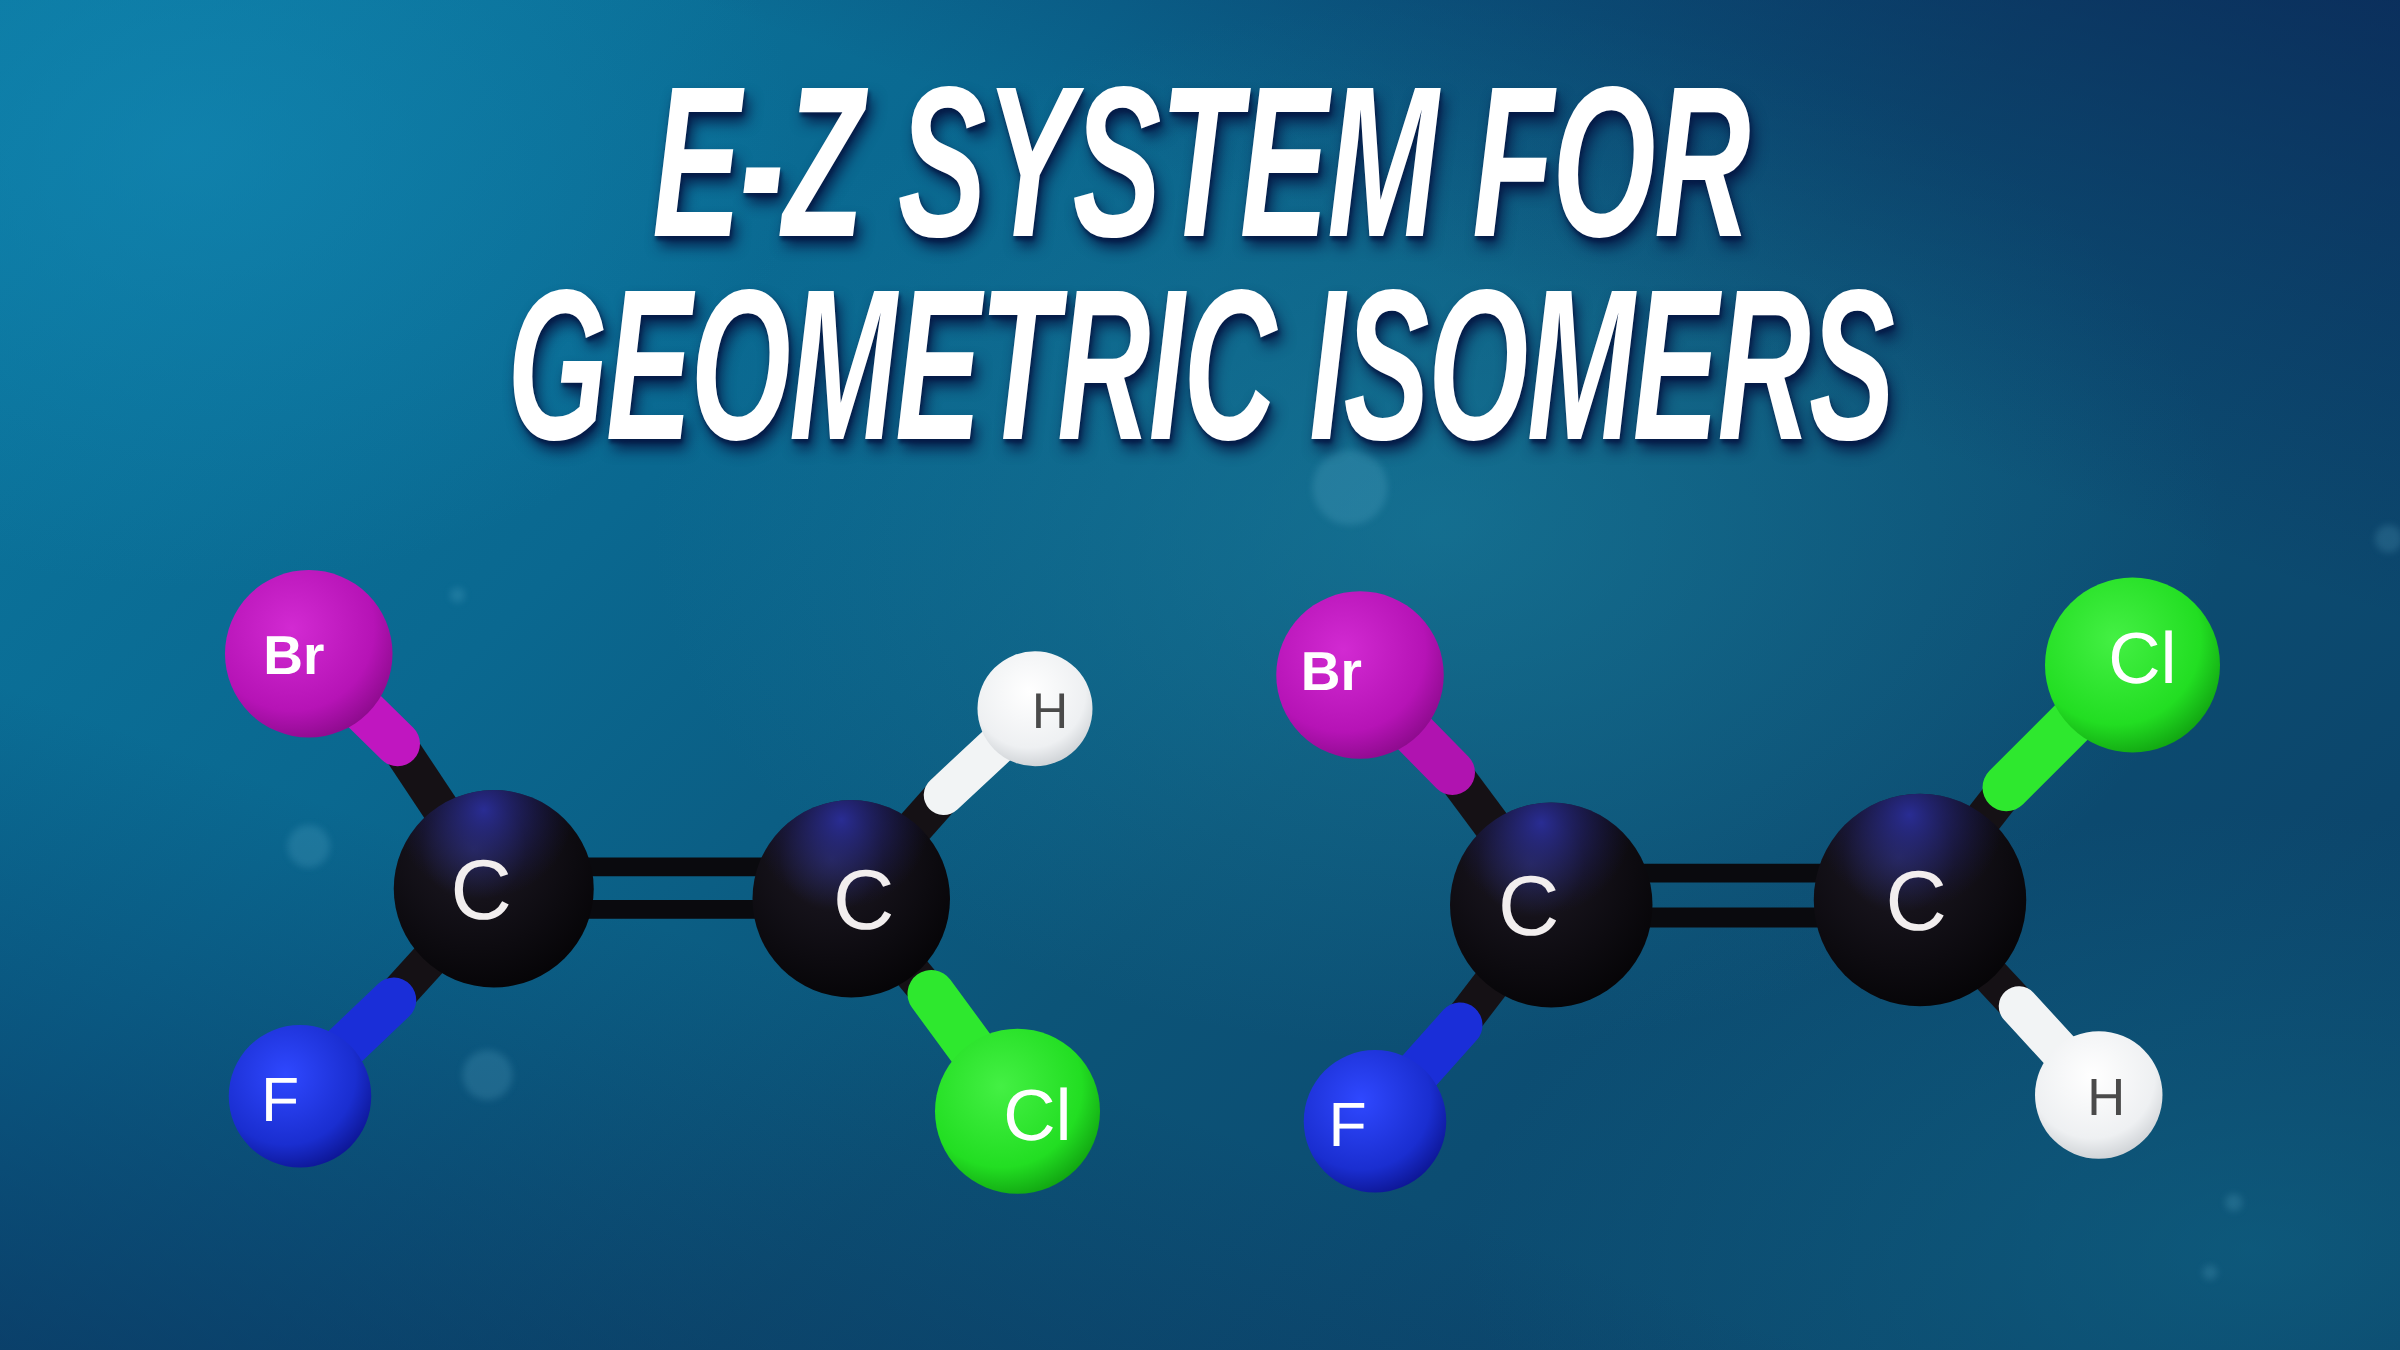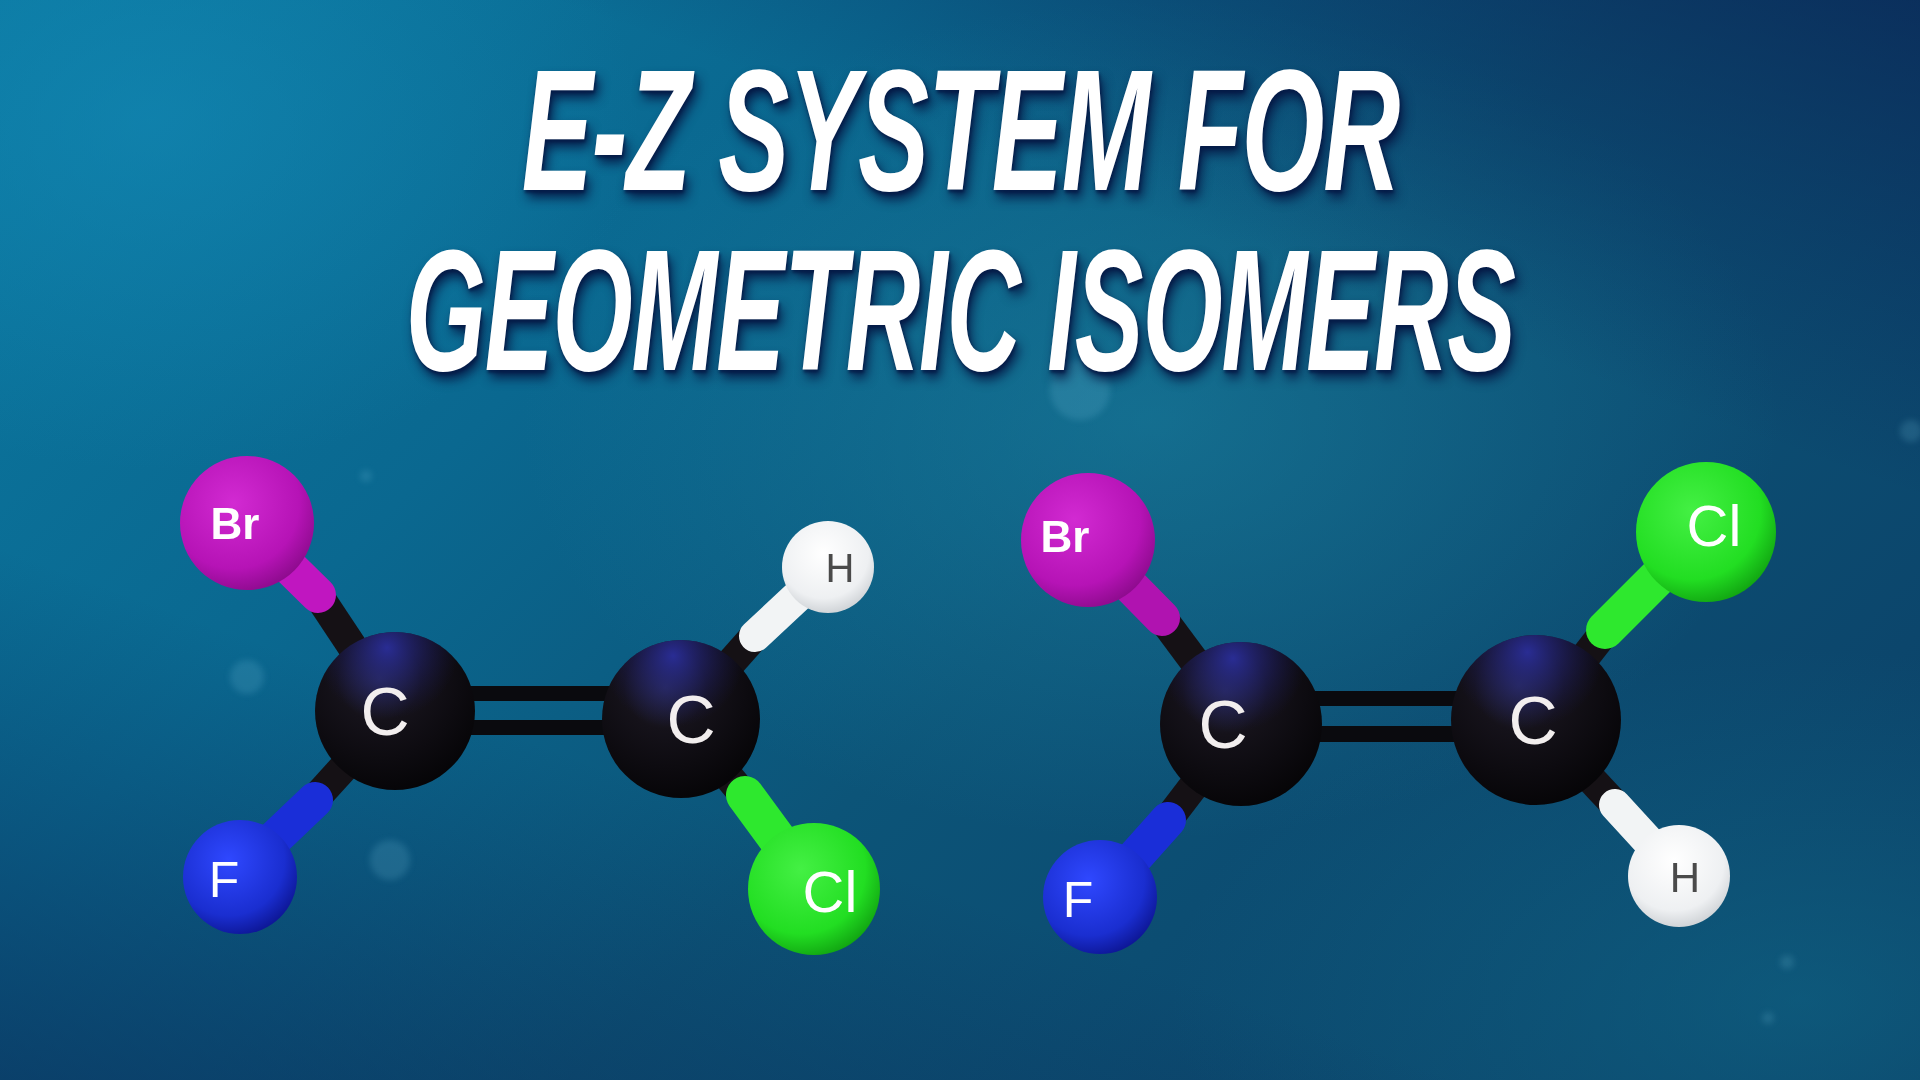--- a/index.html
+++ b/index.html
@@ -23,21 +23,21 @@
   .title-line {
     position: absolute; left: 0; width: 1920px; text-align: center;
     color: #ffffff; font-weight: 700; font-style: italic;
     font-size: 172px; line-height: 1; letter-spacing: -2px;
     text-shadow: 6px 8px 14px rgba(5,25,70,0.9), 2px 3px 4px rgba(5,25,70,0.8);
     white-space: nowrap;
   }
   .title-line span { display: inline-block; transform-origin: center; }
   #line1 { top: 44px; }
   #line1 span { transform: scaleX(0.62); }
-  #line2 { top: 224px; }
+  #line2 { top: 206px; }
   #line2 span { transform: scaleX(0.60); }
 
   svg.molecules { position: absolute; left: 0; top: 0; }
   .atom-label { font-family: "Liberation Sans", sans-serif; }
 </style>
 </head>
 <body>
 
 <div class="vignette"></div>
 

